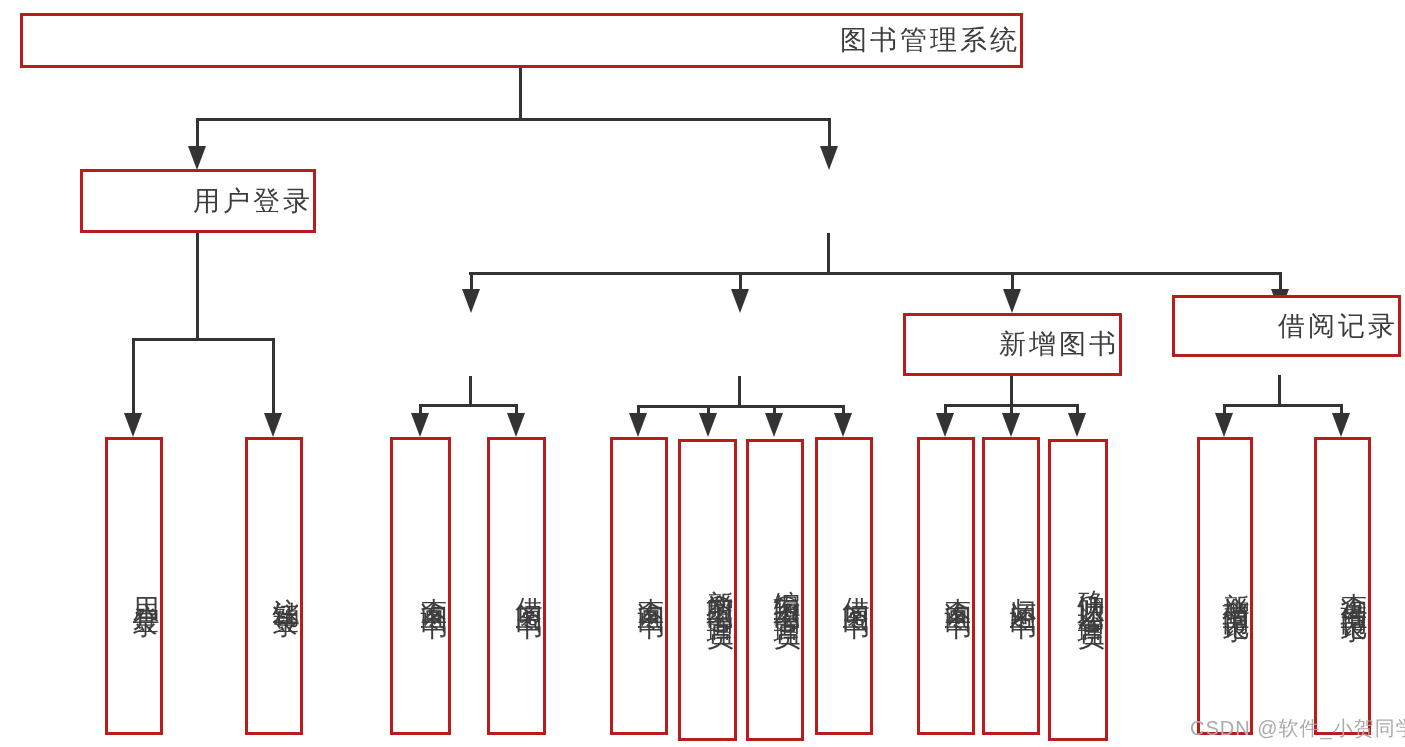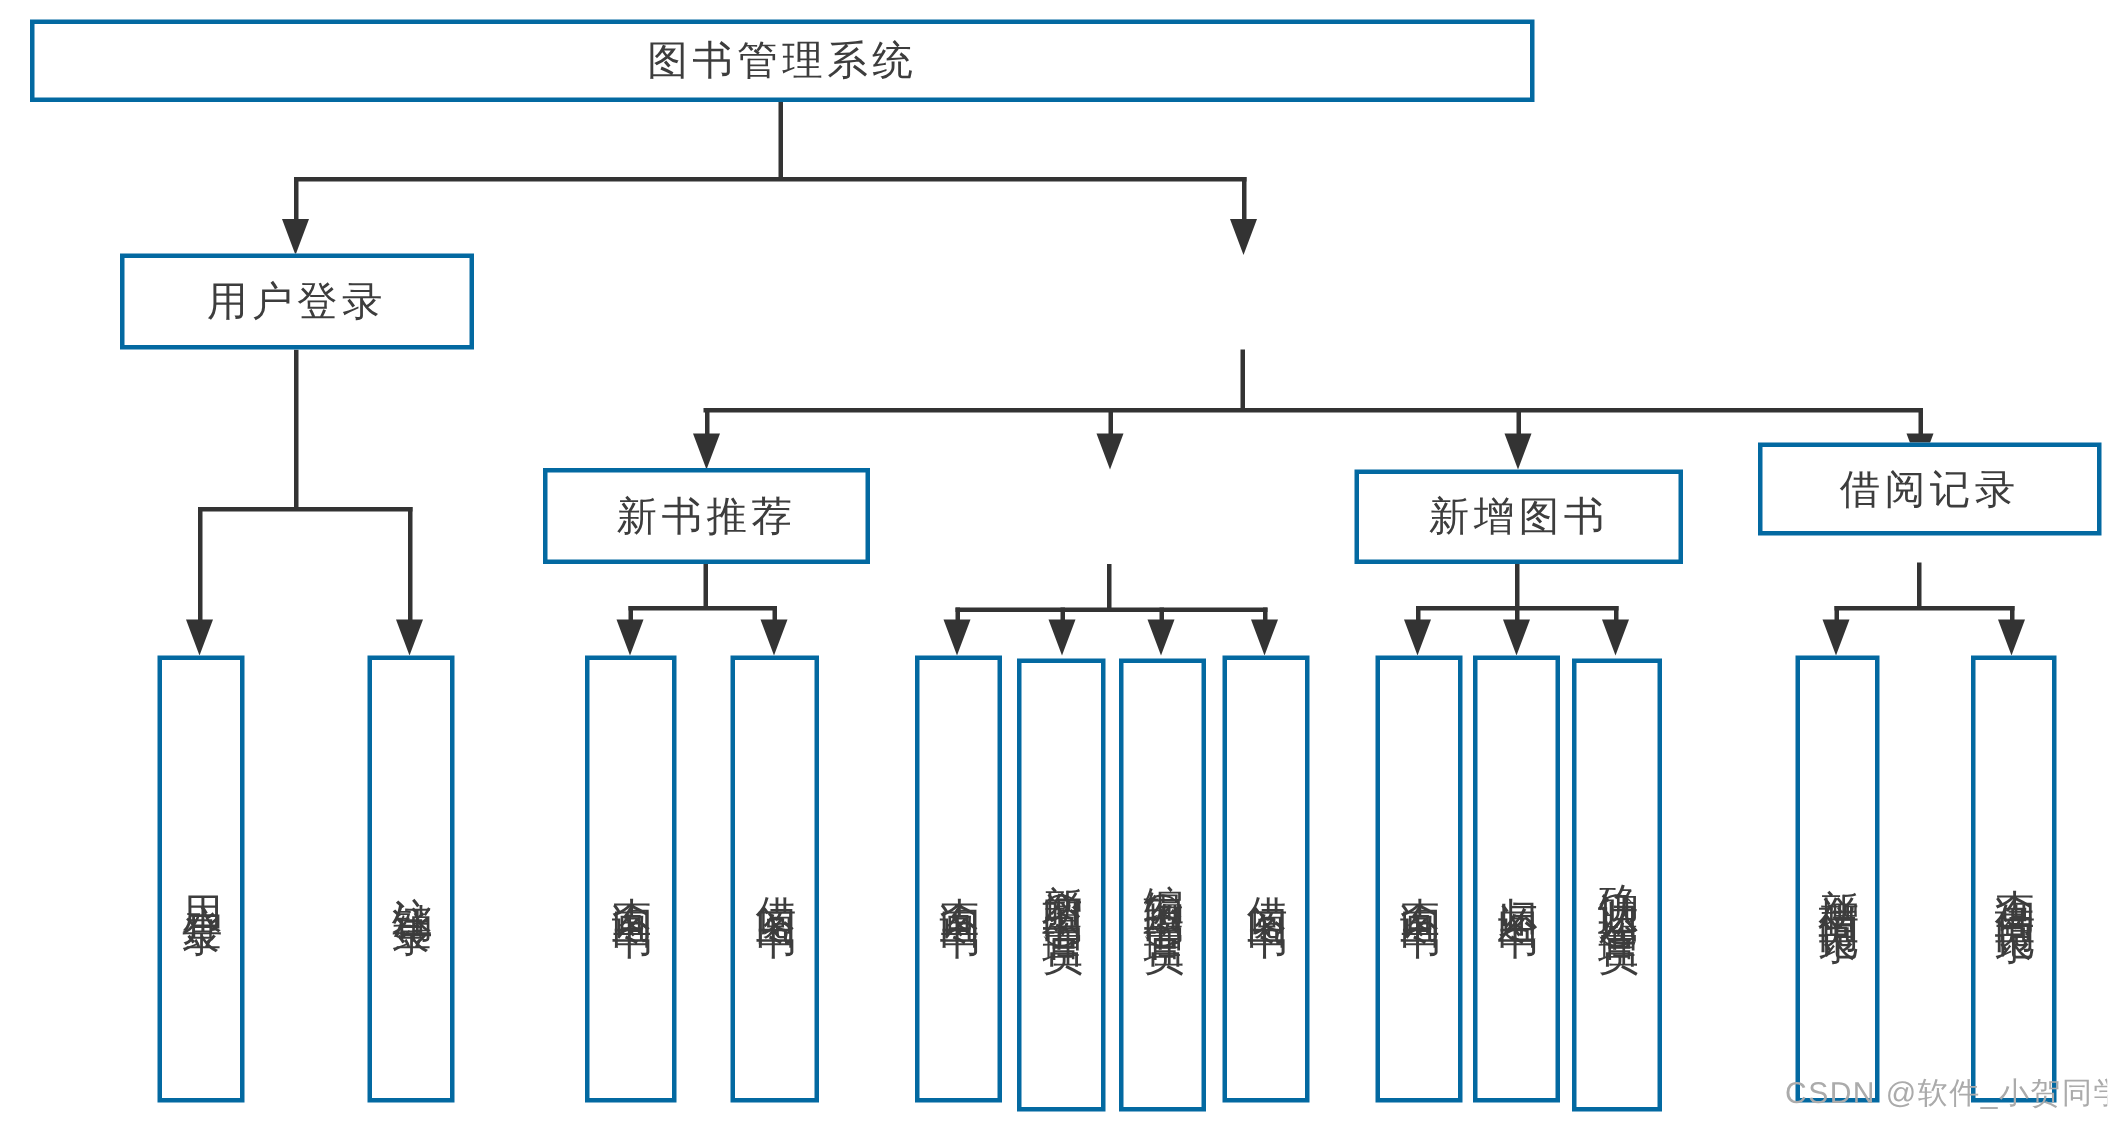--- a/index.html
+++ b/index.html
@@ -2,22 +2,22 @@
 <html><head>
 <meta charset="utf-8">
 <style>
   html,body{margin:0;padding:0;background:#ffffff;}
   .canvas{
     position:relative;width:1405px;height:747px;background:#ffffff;overflow:hidden;
     font-family:"Liberation Sans","DejaVu Sans",sans-serif;
   }
   
   .nbox{
-    position:absolute;box-sizing:border-box;border:3px solid #0369a1;background:#ffffff;
-    display:flex;align-items:center;justify-content:center;
+    position:absolute;box-sizing:border-box;border:3px solid #b91c1c;background:#ffffff;
+    display:flex;align-items:center;justify-content:flex-end;
   }
   .lbl{
     font-size:27px;letter-spacing:3px;color:#3d3d3d;white-space:nowrap;line-height:1;
   }
   
   .leaf .lbl{
     writing-mode:vertical-rl;text-orientation:mixed;
     font-size:27px;letter-spacing:5px;white-space:normal;line-height:1.1;
   }
   
@@ -94,23 +94,20 @@
     </div>
 
   <div class="nbox" style="left:20px;top:13px;width:1003px;height:55px">
     <span class="lbl">图书管理系统</span>
   </div>
 
   <div class="nbox" style="left:80px;top:169px;width:236px;height:64px">
     <span class="lbl">用户登录</span>
   </div>
 
-  <div class="nbox" style="left:362px;top:312px;width:218px;height:64px">
-    <span class="lbl">新书推荐</span>
-  </div>
   <div class="nbox" style="left:903px;top:313px;width:219px;height:63px">
     <span class="lbl">新增图书</span>
   </div>
   <div class="nbox" style="left:1172px;top:295px;width:229px;height:62px">
     <span class="lbl">借阅记录</span>
   </div>
 
   <div class="nbox leaf" style="left:105px;top:437px;width:58px;height:298px">
     <span class="lbl">用户登录</span>
   </div>

